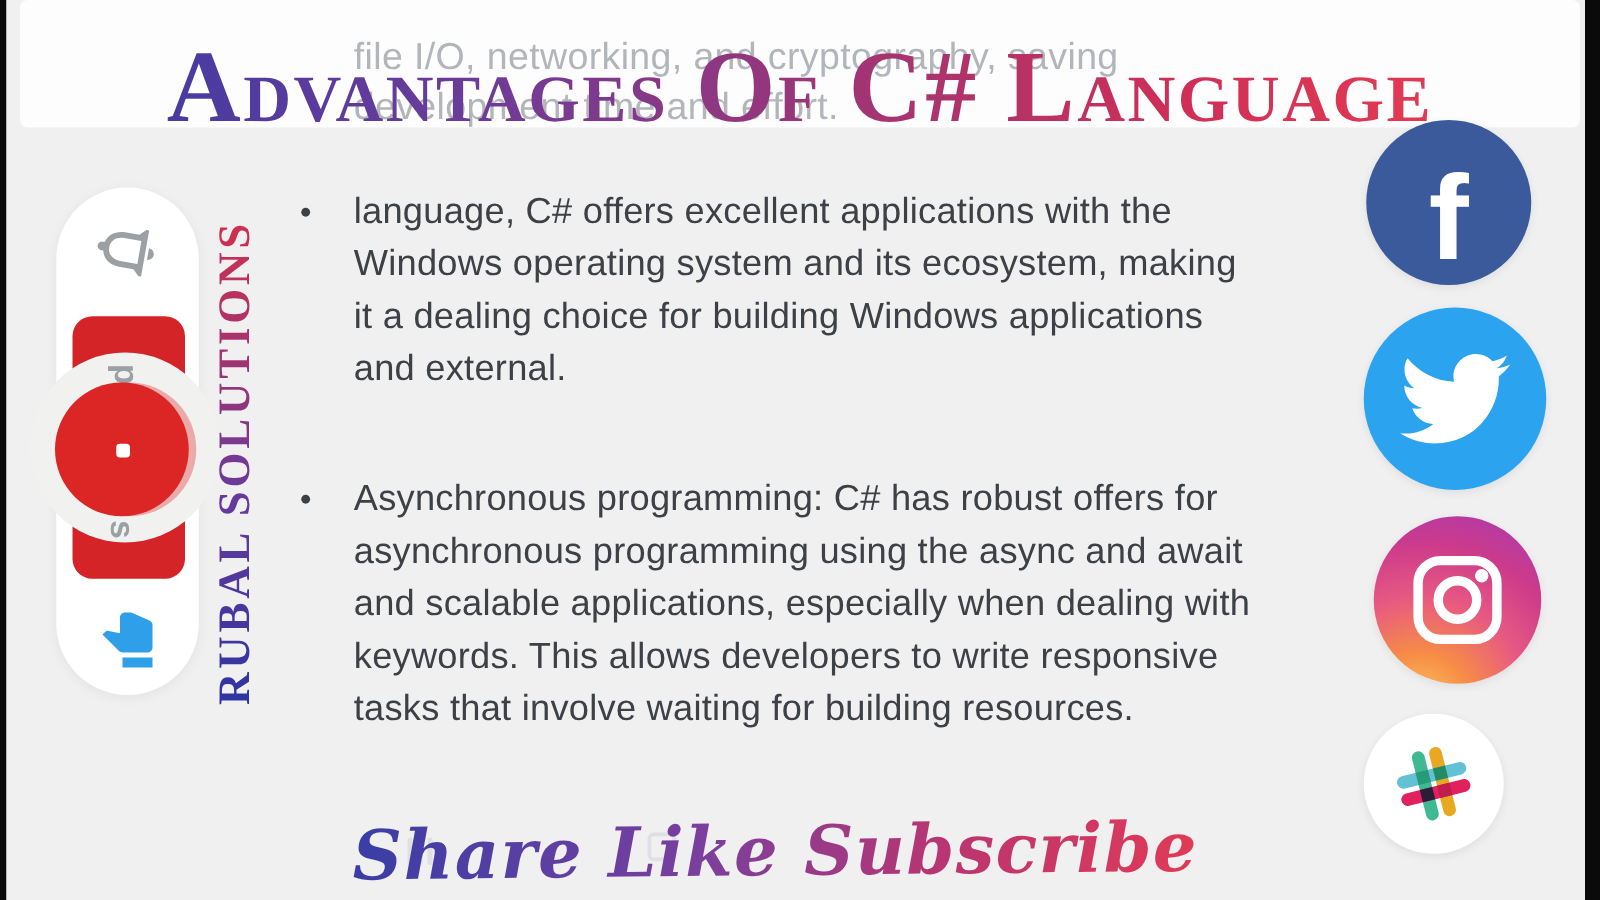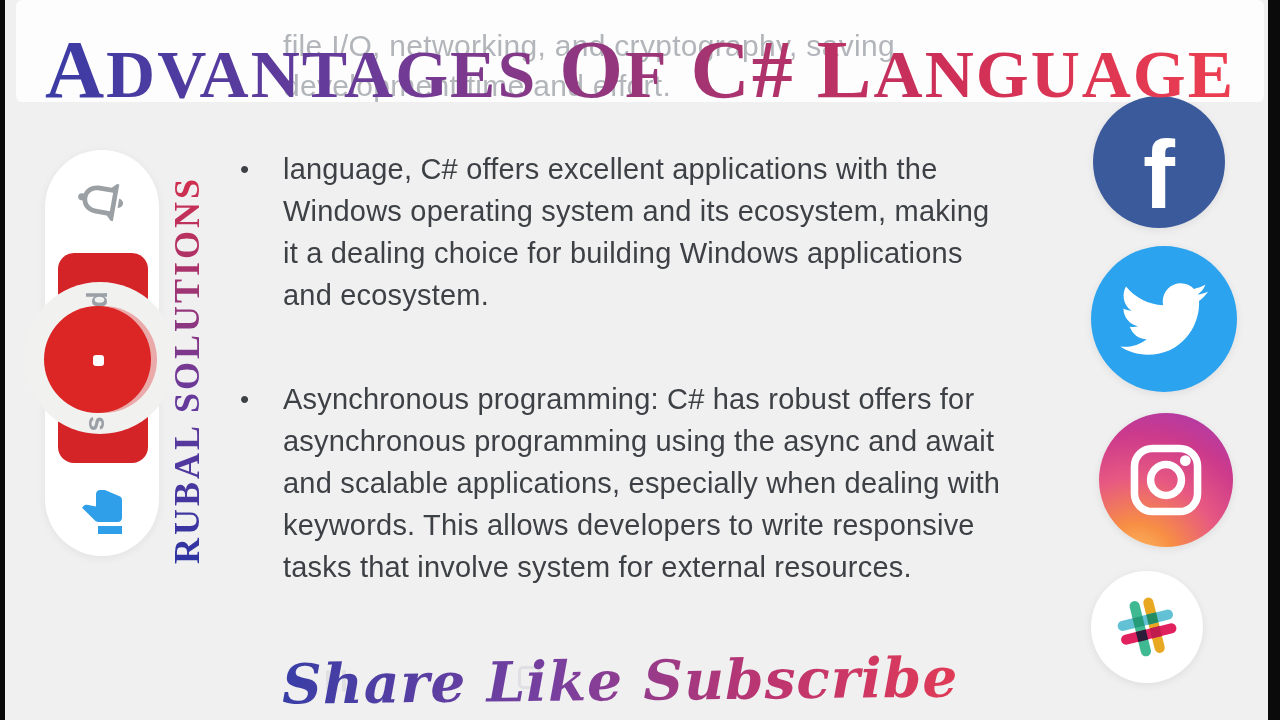--- a/index.html
+++ b/index.html
@@ -24,21 +24,21 @@
   .page-title{
     position:absolute;left:20px;top:2px;width:1240px;z-index:2;
     text-align:center;white-space:nowrap;
     font-family:"Liberation Serif",serif;font-weight:bold;
     background:linear-gradient(90deg,#373ca6 0%,#6f3b97 30%,#a43472 55%,#cf2f57 75%,#ef4050 100%);
     -webkit-background-clip:text;background-clip:text;color:transparent;
     letter-spacing:2px;
   }
   .page-title .tw{margin:0 11px;}
   .page-title .lead{font-size:82px;}
-  .page-title .rest{font-size:68px;}
+  .page-title .rest{font-size:53px;}
 
   
   .left-pill{
     position:absolute;left:45px;top:150px;width:114px;height:406px;
     background:#fff;border-radius:57px;box-shadow:0 2px 10px rgba(0,0,0,.06);
   }
   .bell{position:absolute;left:72px;top:172px;width:56px;height:56px;transform:rotate(-80deg);}
   .sub-btn{
     position:absolute;left:58px;top:253px;width:90px;height:210px;
     background:#d42428;border-radius:16px;
@@ -138,31 +138,31 @@
     <span class="brand-text">RUBAL SOLUTIONS</span>
   </div>
 
   <ul class="bullet-list">
       <li>
         <span class="dot">•</span>
         <div class="btext">
           <div>language, C# offers excellent applications with the</div>
           <div>Windows operating system and its ecosystem, making</div>
           <div>it a dealing choice for building Windows applications</div>
-          <div>and ecosystem.</div>
+          <div>and external.</div>
         </div>
       </li>
       <li>
         <span class="dot">•</span>
         <div class="btext">
           <div>Asynchronous programming: C# has robust offers for</div>
           <div>asynchronous programming using the async and await</div>
           <div>and scalable applications, especially when dealing with</div>
           <div>keywords. This allows developers to write responsive</div>
-          <div>tasks that involve system for external resources.</div>
+          <div>tasks that involve waiting for building resources.</div>
         </div>
       </li>
     </ul>
 
   <div class="soc fb" style="background: rgb(59, 90, 156);">
     <span class="fb-glyph">f</span>
   </div>
   <div class="soc tw" style="background: rgb(43, 163, 239);">
     <svg width="88" height="88" viewBox="0 0 24 24">
       <path fill="#ffffff" d="M23.95 4.57c-.88.39-1.83.65-2.82.77 1.01-.61 1.79-1.57 2.16-2.72-.95.56-2 .96-3.13 1.18C19.27 2.84 18 2.24 16.58 2.24c-2.72 0-4.92 2.2-4.92 4.92 0 .39.04.76.13 1.12-4.09-.19-7.71-2.16-10.14-5.13-.43.72-.67 1.56-.67 2.48 0 1.71.87 3.21 2.19 4.1-.81-.03-1.57-.25-2.23-.62v.06c0 2.39 1.69 4.37 3.95 4.83-.41.11-.85.17-1.3.17-.31 0-.61-.03-.91-.09.63 1.95 2.44 3.38 4.6 3.42-1.68 1.32-3.81 2.1-6.1 2.1-.39 0-.78-.02-1.17-.07 2.19 1.39 4.77 2.21 7.56 2.21 9.05 0 14-7.5 14-13.99 0-.21 0-.42-.02-.63.96-.69 1.8-1.56 2.46-2.55z"></path>

